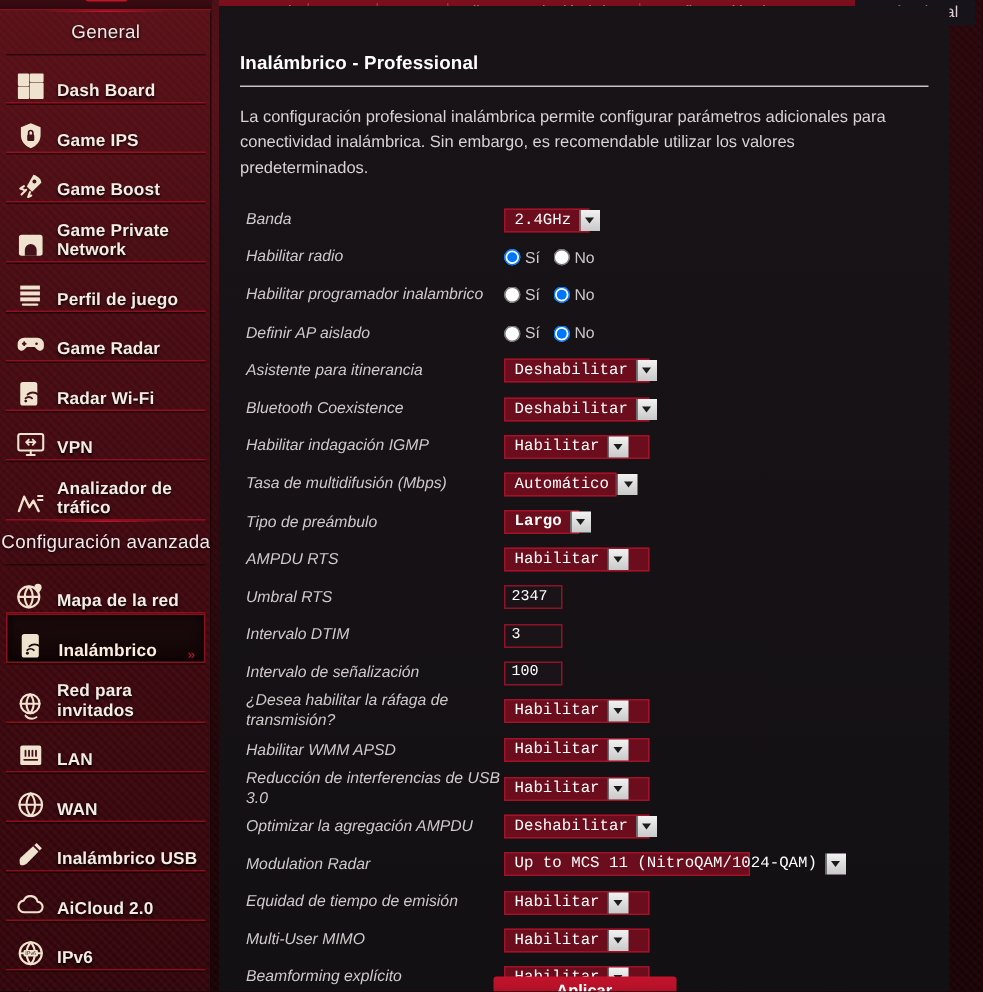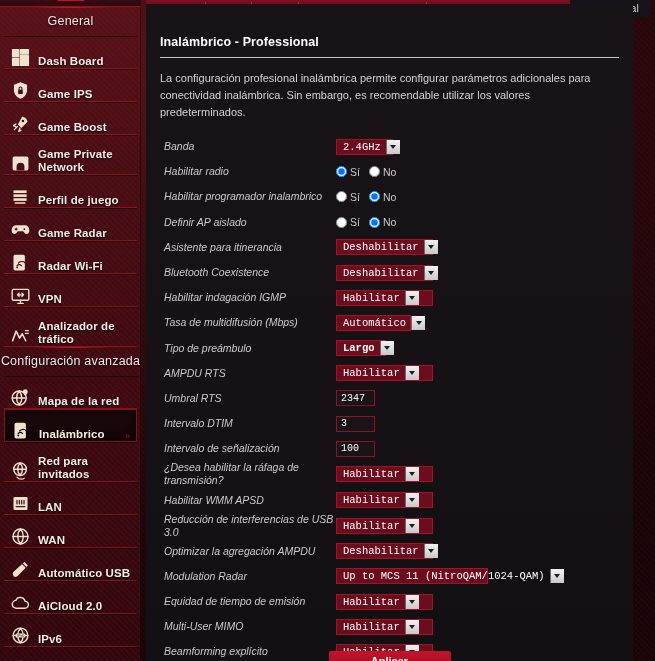--- a/index.html
+++ b/index.html
@@ -144,21 +144,21 @@
   }
   .sel .arw i{
     display:block;width:0;height:0;
     border-left:3.5px solid transparent;border-right:3.5px solid transparent;
     border-top:4px solid #1c1c1c;
   }
   .sel.w-band{width:57px;}
   .sel.w-wide{width:97px;}
   .sel.w-narrow{width:50px;font-weight:bold;}
   .sel.w-auto{width:75px;}
-  .sel.w-xwide{width:152px;}
+  .sel.w-xwide{width:164px;}
   
   .tin{
     width:39px;height:16px;box-sizing:border-box;
     background:#1a1418;border:1px solid #8e1326;
     color:#ffffff;font-family:"Liberation Mono", monospace;font-size:10px;
     padding:0 4px;line-height:14px;
     outline:none;
   }
   
   .radios{display:flex;align-items:center;gap:5px;}
@@ -298,21 +298,21 @@
             <path d="M3.4 12h17.2M12 3.4c4.3 4.8 4.3 12.4 0 17.2-4.3-4.8-4.3-12.4 0-17.2"></path>
           </svg></span>
         <span class="sb-lbl">WAN</span>
       </div>
       <div class="sb-item">
         <span class="sb-ico"><svg viewBox="0 0 24 24" width="21" height="21" fill="none" stroke="#efe3cf" stroke-width="1.6" stroke-linecap="round" stroke-linejoin="round">
             <path d="M16.5 3.5 20.5 7.5 9 19a3.2 3.2 0 0 1-4.6-4.6L16.5 3.5Z" fill="#efe3cf" stroke="none"></path>
             <circle cx="5.6" cy="18.4" r="2" fill="#efe3cf" stroke="none"></circle>
             <path d="M14.4 5.6 18.4 9.6" stroke="#45121a" stroke-width="1.4"></path>
           </svg></span>
-        <span class="sb-lbl">Automático USB</span>
+        <span class="sb-lbl">Inalámbrico USB</span>
       </div>
       <div class="sb-item">
         <span class="sb-ico"><svg viewBox="0 0 24 24" width="21" height="21" fill="none" stroke="#efe3cf" stroke-width="1.6" stroke-linecap="round" stroke-linejoin="round">
             <path d="M7.5 18.5h9.3a4 4 0 0 0 .4-8 5.6 5.6 0 0 0-10.6-.9A4.4 4.4 0 0 0 7.5 18.5Z"></path>
           </svg></span>
         <span class="sb-lbl">AiCloud 2.0</span>
       </div>
       <div class="sb-item">
         <span class="sb-ico"><svg viewBox="0 0 24 24" width="21" height="21" fill="none" stroke="#efe3cf" stroke-width="1.6" stroke-linecap="round" stroke-linejoin="round">
             <circle cx="12" cy="12" r="8.4"></circle>

